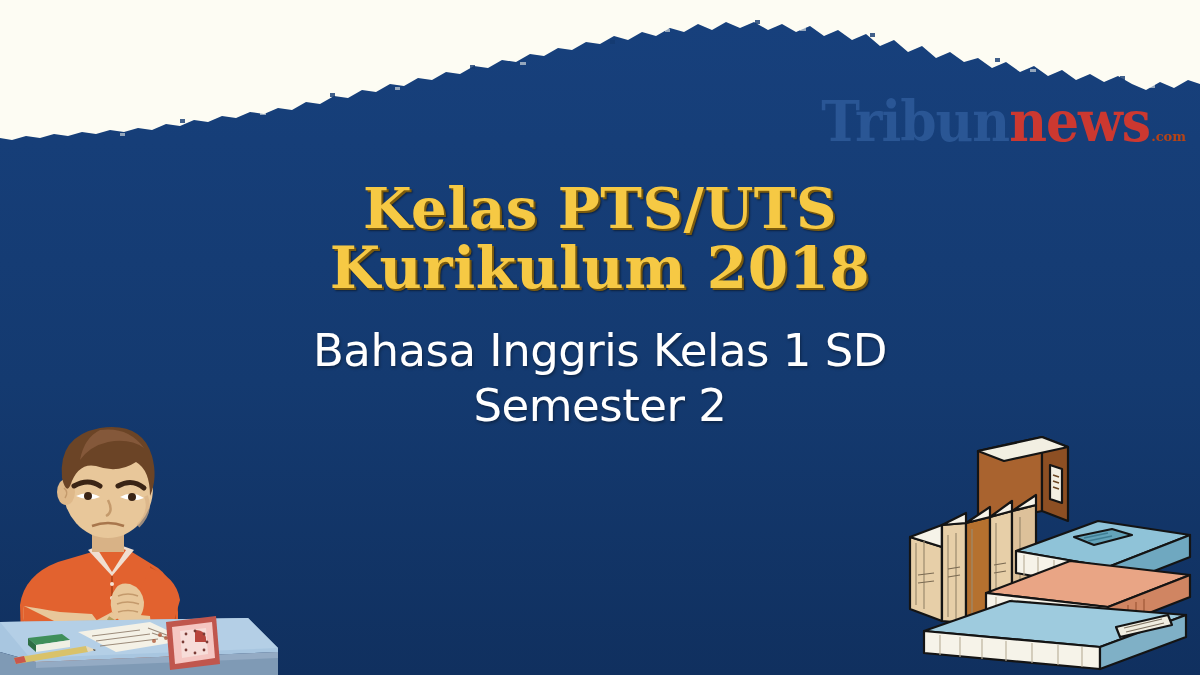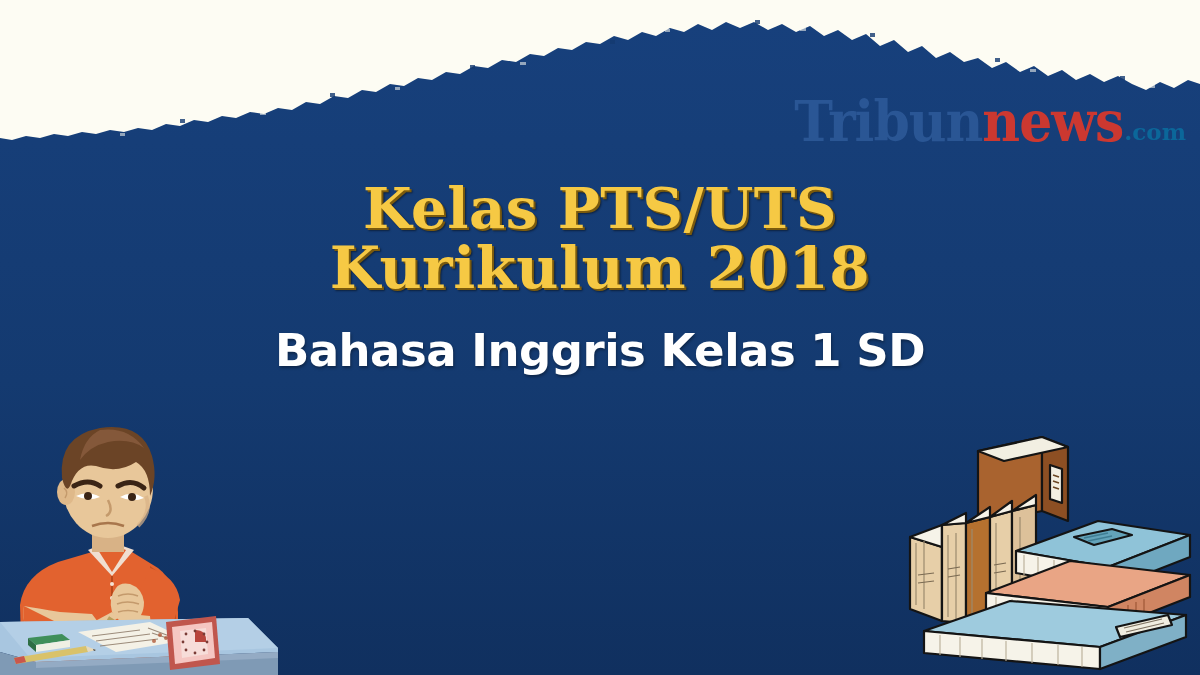--- a/index.html
+++ b/index.html
@@ -38,21 +38,21 @@
     text-shadow:
        2px 2px 0 #7a5a0d,
        3px 3px 2px rgba(0,0,0,0.45);
     line-height:1.02;
   }
   .gold-1 { font-size:56px; }
   .gold-2 { font-size:58px; margin-top:2px; }
 
   .sub-line {
     font-family:"DejaVu Sans", sans-serif;
-    font-weight:bold;
+    font-weight:normal;
     color:#ffffff;
     line-height:1.12;
     letter-spacing:-0.5px;
     text-shadow:1px 2px 3px rgba(0,0,0,0.35);
   }
   .sub-1 { font-size:45px; margin-top:28px; }
   .sub-2 { font-size:45px; margin-top:4px; }
 
   
   .logo {
@@ -78,22 +78,22 @@
     font-family:"DejaVu Serif", serif;
     font-weight:bold;
     font-size:52px;
     color:#d9352c;
     letter-spacing:-1px;
     transform:scaleY(1.06);
   }
   .logo-com {
     font-family:"DejaVu Serif", serif;
     font-weight:bold;
-    font-size:23px;
-    color:#0369a1;
+    font-size:13px;
+    color:#c2410c;
     margin-left:1px;
     padding-bottom:5px;
   }
 
   
   .art-boy {
     position:absolute;
     left:0px; bottom:0px;
     width:300px; height:275px;
     z-index:7;
@@ -162,20 +162,21 @@
   <div class="logo">
     <span class="logo-tribun">Tribun</span>
     <span class="logo-news">news</span>
     <span class="logo-com">.com</span>
   </div>
 
   <div class="headline">
     <div class="gold-line gold-1">Kelas PTS/UTS</div>
     <div class="gold-line gold-2">Kurikulum 2018</div>
     <div class="sub-line sub-1">Bahasa Inggris Kelas 1 SD</div>
+    <div class="sub-line sub-2">Semester 2</div>
   </div>
 
   <div class="art-boy">
     <svg viewBox="0 0 300 275" xmlns="http://www.w3.org/2000/svg">
       <g>
 
         <path d="M22 275 L20 205 Q24 175 58 162 L92 152 L132 152 L158 168
                  Q176 182 178 212 L178 275 Z" fill="#e2622f"></path>
         <path d="M150 166 Q172 180 176 212 L176 275 L150 275 Z" fill="#c4501f"></path>
 

